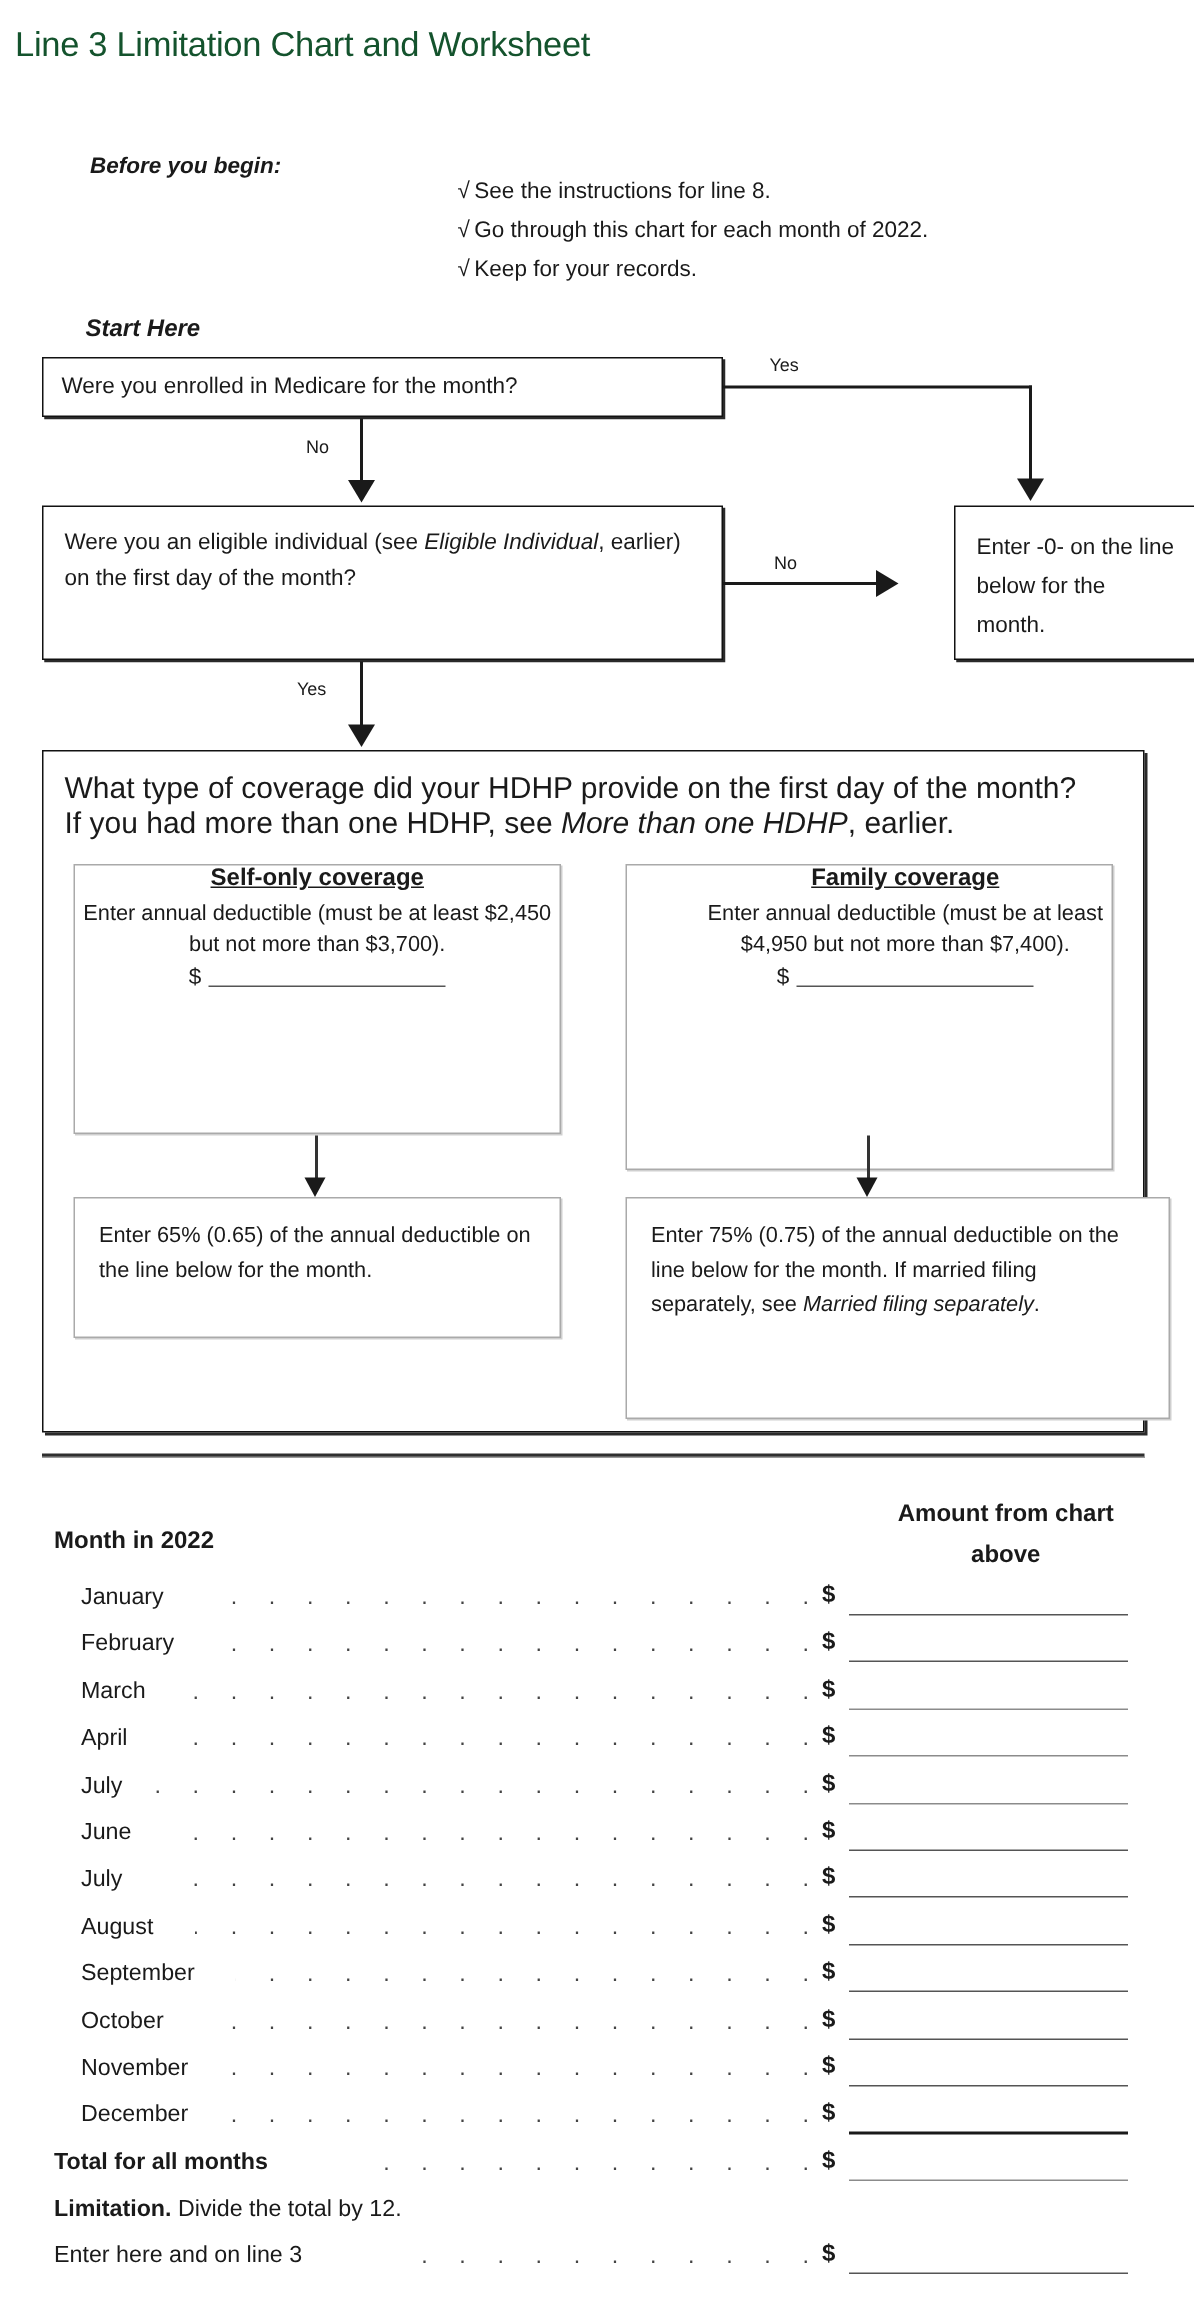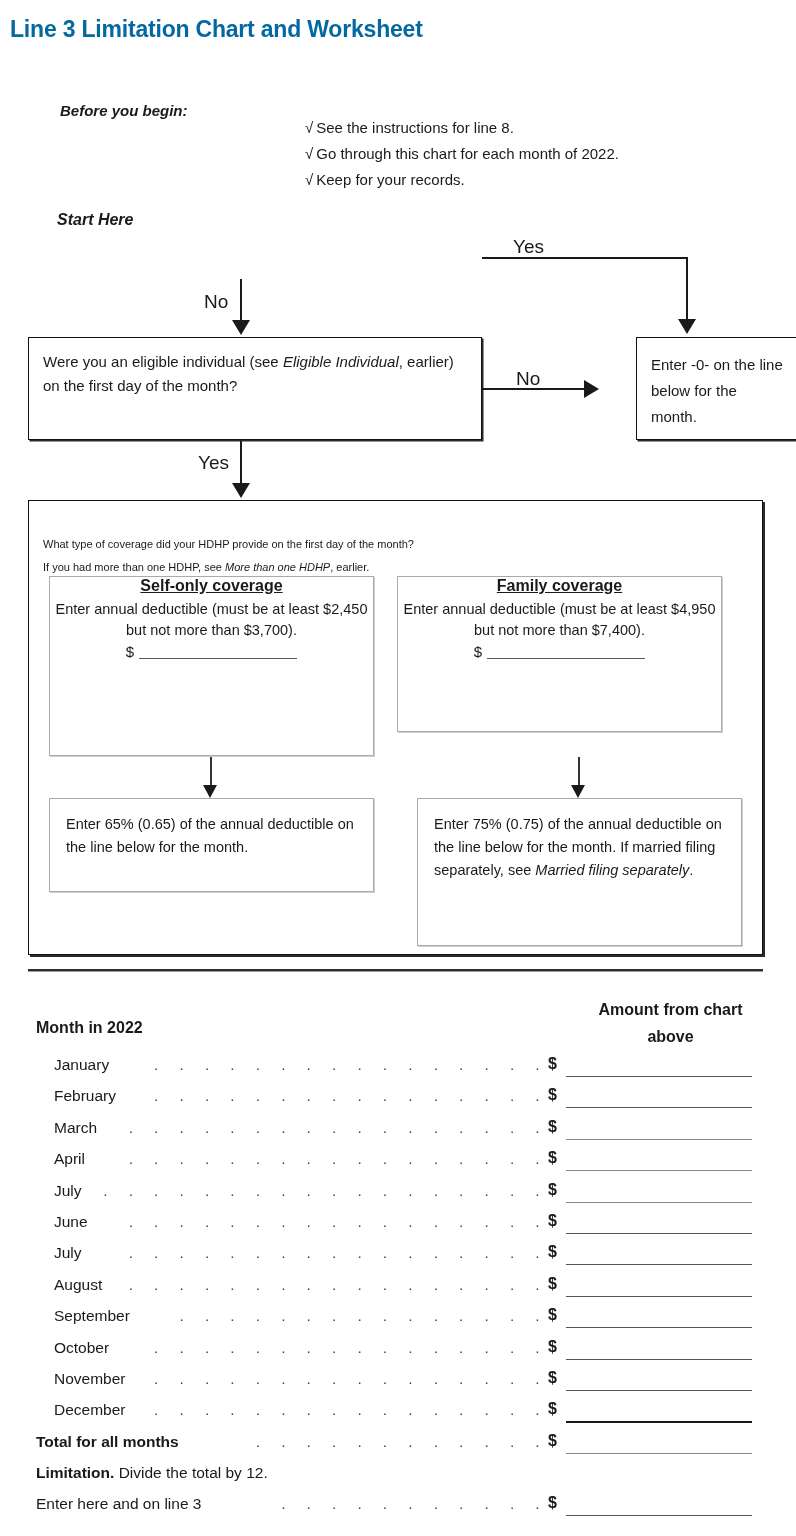--- a/index.html
+++ b/index.html
@@ -9,22 +9,22 @@
     background: #ffffff;
     font-family: "Liberation Sans", sans-serif;
     color: #1a1a1a;
     position: relative;
     overflow: hidden;
   }
 
   
   #page-title {
     position:absolute; left:10px; top:16px;
-    font-size:23px; font-weight:bold; letter-spacing:-0.2px;
-    color:#0369a1;
+    font-size:23px; font-weight:normal; letter-spacing:-0.2px;
+    color:#14532d;
   }
 
   
   #before-block { position:absolute; left:60px; top:100px; }
   #before-label {
     position:absolute; left:0; top:2px;
     font-size:15px; font-weight:bold; white-space:nowrap;font-style:italic;
   }
   #before-list {
     position:absolute; left:205px; top:0;
@@ -58,32 +58,32 @@
   #box-zero .fbox-inner { padding:14px 14px; line-height:26px; }
 
   #box-coverage {
     left:28px; top:500px; width:735px; height:455px;
     border:1.5px solid #111;
     box-shadow: 2px 2px 0 0 #2a2a2a;
     background:#fff; position:absolute;
   }
   #coverage-q {
     position:absolute; left:14px; top:14px; right:12px;
-    font-size:11px; line-height:23px;margin-top:18px;
+    font-size:20px; line-height:23px;
   }
 
   .subbox {
     position:absolute; background:#fff;
     border:1px solid #aaa;
     box-shadow: 1px 1px 0 0 #cfcfcf;
   }
   #sub-self   { left:20px;  top:75px;  width:325px; height:180px; }
-  #sub-family { left:368px; top:75px;  width:325px; height:156px; }
+  #sub-family { left:388px; top:75px;  width:325px; height:204px;padding-left:48px; }
   #sub-65     { left:20px;  top:297px; width:325px; height:94px;  }
-  #sub-75     { left:388px; top:297px; width:325px; height:148px; }
+  #sub-75     { left:388px; top:297px; width:363px; height:148px; }
 
   .sub-head {
     text-align:center; font-size:16px; font-weight:bold;
     text-decoration:underline; 
   }
   .sub-body {
     text-align:center; font-size:14.5px; line-height:21px; margin-top:4px;
   }
   .dollar-line {
     margin-top:2px; text-align:center; font-size:15px;
@@ -102,21 +102,21 @@
   .arrow-down {
     position:absolute; width:0; height:0;
     border-left:9px solid transparent; border-right:9px solid transparent;
     border-top:15px solid #1a1a1a;
   }
   .arrow-right {
     position:absolute; width:0; height:0;
     border-top:9px solid transparent; border-bottom:9px solid transparent;
     border-left:15px solid #1a1a1a;
   }
-  .flow-label { position:absolute; font-size:19px; color:#1a1a1a; }
+  .flow-label { position:absolute; font-size:12px; color:#1a1a1a; }
 
   
   .vline-s { position:absolute; background:#333; width:1.6px; }
   .arrow-down-s {
     position:absolute; width:0; height:0;
     border-left:7.5px solid transparent; border-right:7.5px solid transparent;
     border-top:13px solid #1a1a1a;
   }
 
   
@@ -177,20 +177,23 @@
     <li><span class="chk">√</span><span>See the instructions for line 8.</span></li>
     <li><span class="chk">√</span><span>Go through this chart for each month of 2022.</span></li>
     <li><span class="chk">√</span><span>Keep for your records.</span></li>
   </ul>
 </div>
 
 <div id="flow">
 
   <div id="start-here">Start Here</div>
 
+  <div class="fbox" id="box-medicare">
+    <div class="fbox-inner">Were you enrolled in Medicare for the month?</div>
+  </div>
 
   <div class="hline" style="left:482px; top:257px; width:206px;"></div>
   <div class="vline" style="left:686px; top:257px; height:64px;"></div>
   <div class="arrow-down" style="left:678px; top:319px;"></div>
   <div class="flow-label" style="left:513px; top:236px;">Yes</div>
 
   <div class="vline" style="left:240px; top:279px; height:43px;"></div>
   <div class="arrow-down" style="left:232px; top:320px;"></div>
   <div class="flow-label" style="left:204px; top:291px;">No</div>
 

